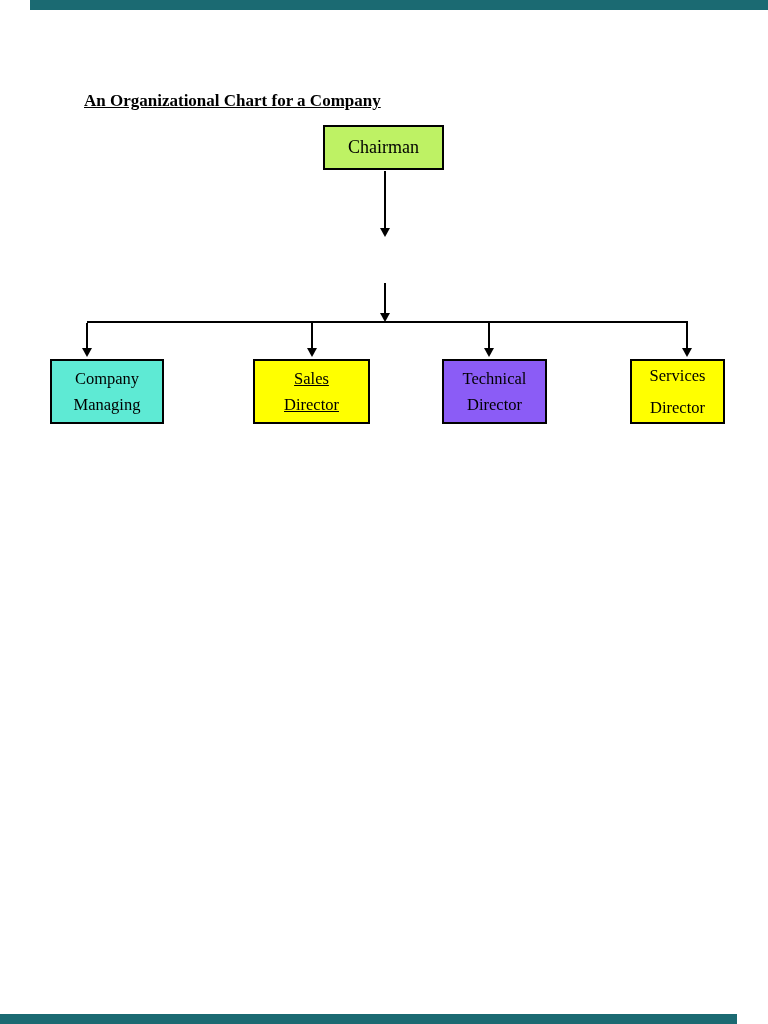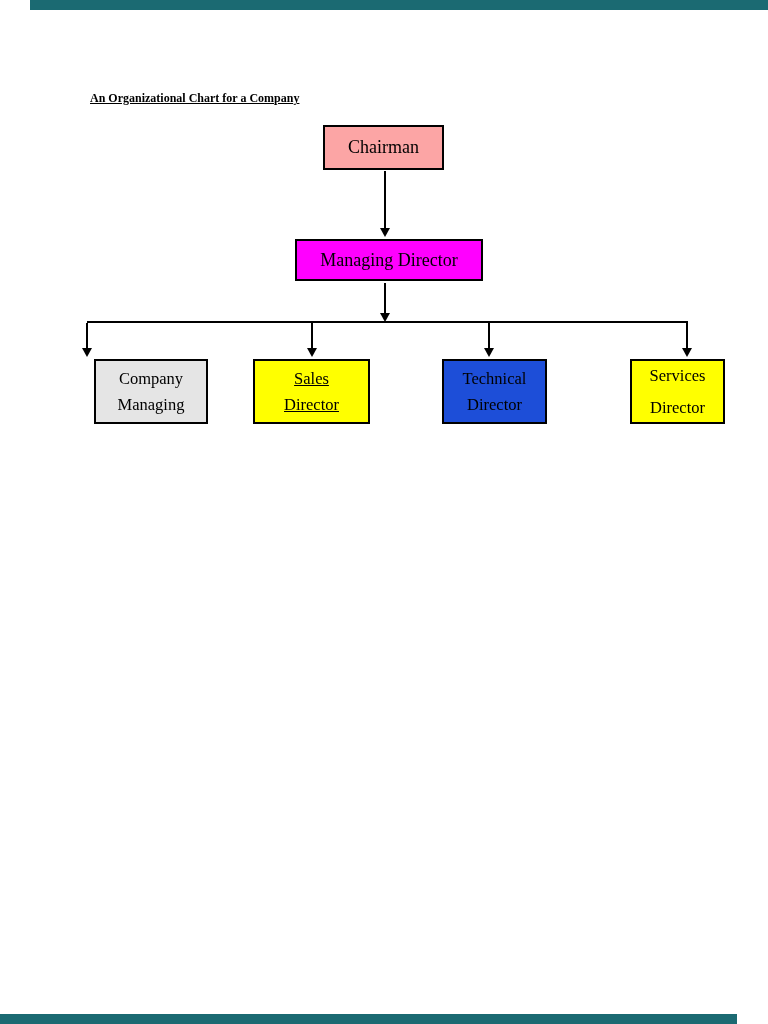--- a/index.html
+++ b/index.html
@@ -1,19 +1,19 @@
 <!DOCTYPE html>
 <html><head>
 <meta charset="utf-8">
 <style>
   html,body{margin:0;padding:0;}
   body{width:768px;height:1024px;background:#ffffff;overflow:hidden;
        font-family:"Liberation Serif","DejaVu Serif",serif;color:#000;}
   .page{position:relative;width:768px;height:1024px;background:#ffffff;}
-  .doc-title{position:absolute;left:90px;top:91px;font-size:12px;font-weight:bold;
+  .doc-title{position:absolute;left:84px;top:91px;font-size:17px;font-weight:bold;
              text-decoration:underline;white-space:nowrap;}
   .node{position:absolute;box-sizing:border-box;border:2px solid #000;
         display:flex;flex-direction:column;align-items:center;justify-content:center;
         text-align:center;}
   .node-l12{font-size:18px;}
   .node-l3{font-size:16.5px;line-height:26px;}
   .vline{position:absolute;width:2px;background:#000;}
   .hline{position:absolute;height:2px;background:#000;}
   .arrowhead-down{position:absolute;width:0;height:0;
         border-left:5px solid transparent;border-right:5px solid transparent;
@@ -22,58 +22,55 @@
   .bar-top{top:0;left:30px;width:738px;}
   .bar-bottom{bottom:0;left:0;width:737px;}
 </style>
 </head>
 <body>
 
 <div class="page">
 
   <div class="doc-title">An Organizational Chart for a Company</div>
 
-  <div class="node node-l12" style="left: 323px; top: 125px; width: 121px; height: 45px; background: #fca5a5;">
+  <div class="node node-l12" style="left: 323px; top: 125px; width: 121px; height: 45px; background: #bef264;">
     <span>Chairman</span>
   </div>
 
   <div class="vline" style="left:384px;top:171px;height:58px;"></div>
   <div class="arrowhead-down" style="left:380px;top:228px;"></div>
 
-  <div class="node node-l12" style="left: 295px; top: 239px; width: 188px; height: 42px; background: rgb(255, 0, 255);">
-    <span>Managing Director</span>
-  </div>
 
   <div class="vline" style="left:384px;top:283px;height:31px;"></div>
   <div class="arrowhead-down" style="left:380px;top:313px;"></div>
   <div class="hline" style="left:87px;top:321px;width:601px;"></div>
 
   <div class="vline" style="left:86px;top:323px;height:26px;"></div>
   <div class="arrowhead-down" style="left:82px;top:348px;"></div>
 
   <div class="vline" style="left:311px;top:323px;height:26px;"></div>
   <div class="arrowhead-down" style="left:307px;top:348px;"></div>
 
   <div class="vline" style="left:488px;top:323px;height:26px;"></div>
   <div class="arrowhead-down" style="left:484px;top:348px;"></div>
 
   <div class="vline" style="left:686px;top:323px;height:26px;"></div>
   <div class="arrowhead-down" style="left:682px;top:348px;"></div>
 
-  <div class="node node-l3" style="left: 50px; top: 359px; width: 114px; height: 65px; background: #e5e5e5; margin-left: 44px;">
+  <div class="node node-l3" style="left: 50px; top: 359px; width: 114px; height: 65px; background: #5eead4;">
     <span>Company</span>
     <span>Managing</span>
   </div>
 
   <div class="node node-l3" style="left: 253px; top: 359px; width: 117px; height: 65px; background: rgb(255, 255, 0); text-decoration: underline;">
     <span>Sales</span>
     <span>Director</span>
   </div>
 
-  <div class="node node-l3" style="left: 442px; top: 359px; width: 105px; height: 65px; background: #1d4ed8;">
+  <div class="node node-l3" style="left: 442px; top: 359px; width: 105px; height: 65px; background: #8b5cf6;">
     <span>Technical</span>
     <span>Director</span>
   </div>
 
   <div class="node node-l3" style="left: 630px; top: 359px; width: 95px; height: 65px; background: rgb(255, 255, 0); gap: 6px;">
     <span>Services</span>
     <span>Director</span>
   </div>
 
   <div class="viewer-bar bar-top" style="background: rgb(27, 106, 114);"></div>

